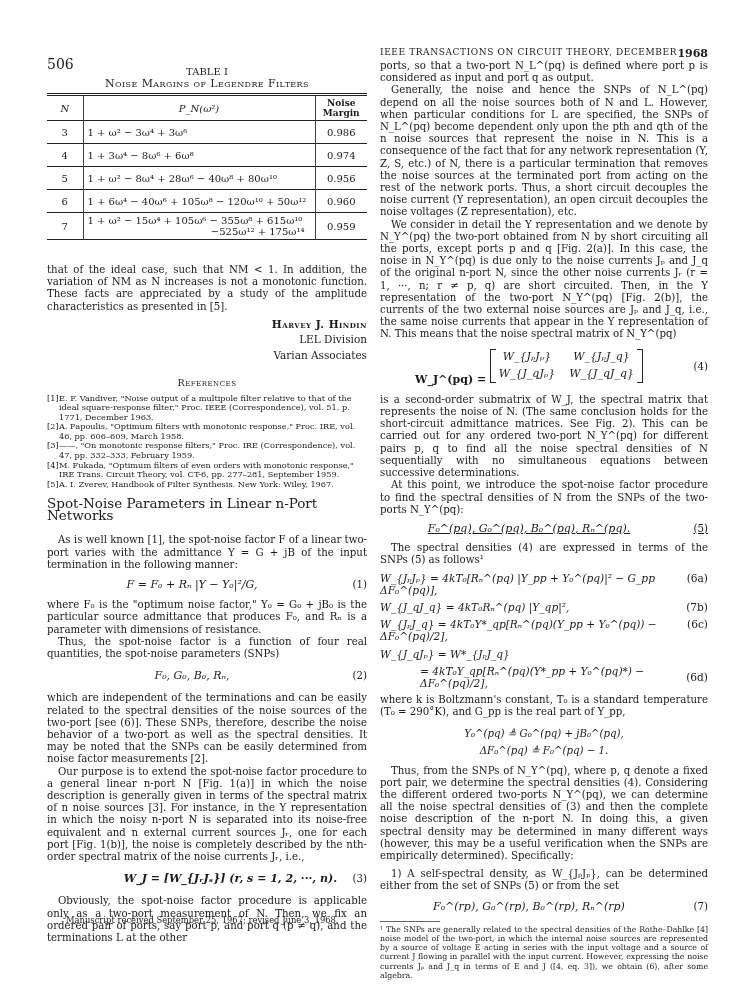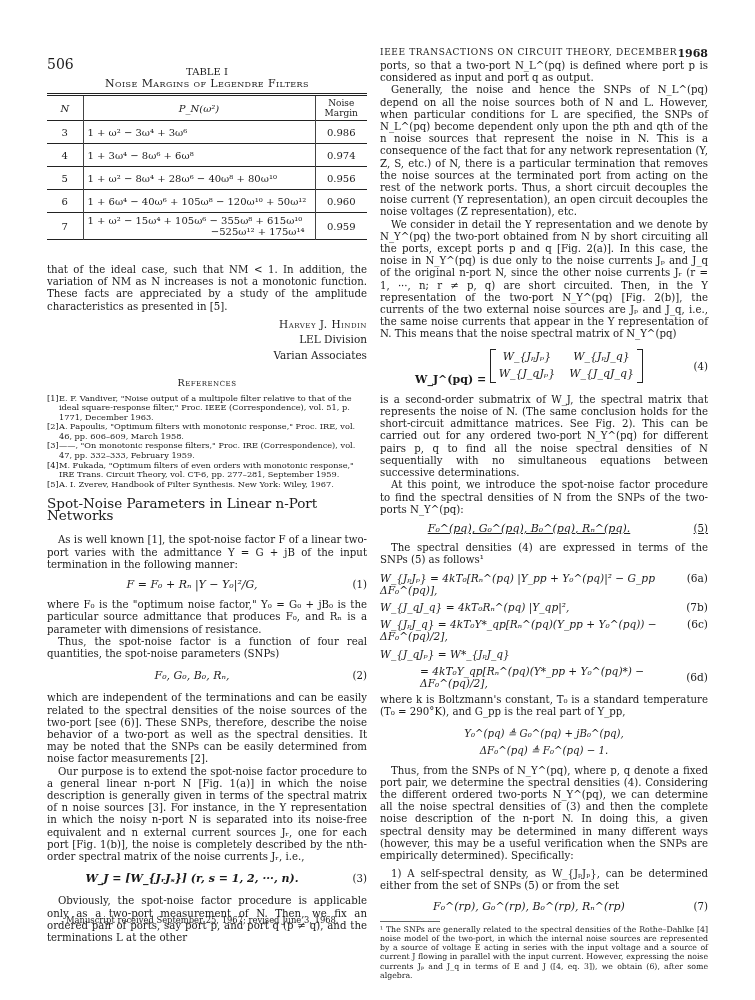--- a/index.html
+++ b/index.html
@@ -17,25 +17,25 @@
   .table-caption { font-variant: small-caps; font-size: 11px; letter-spacing: 0.4px; }
   table.tbl { position: absolute; top: 93px; left: 47px; width: 320px; border-collapse: collapse; font-size: 10px; }
   table.tbl th, table.tbl td { padding: 2px 4px; vertical-align: middle; }
   table.tbl thead tr { border-top: 3px double #222; border-bottom: 1px solid #222; }
   table.tbl tbody tr { border-bottom: 1px solid #222; }
   table.tbl tbody tr:last-child { border-bottom: 1.5px solid #222; }
   table.tbl .cN { width: 36px; text-align: center; border-right: 1px solid #444; }
   table.tbl .cP { text-align: left; border-right: 1px solid #444; }
   table.tbl .cM { width: 52px; text-align: center; }
   table.tbl th { font-weight: normal; font-style: italic; }
-  table.tbl th.cM { font-style: normal; font-size: 9px; line-height: 10px; }
+  table.tbl th.cM { font-style: normal; font-size: 9px; line-height: 10px; font-weight: bold; }
   table.tbl td { height: 23px; }
   .poly2 { display:block; text-align: right; padding-right: 6px; }
   .sig { text-align: right; line-height: 15.5px; font-size: 10.5px; }
-  .sig .name { font-variant: small-caps; letter-spacing: 0.5px; }
+  .sig .name { font-variant: small-caps; letter-spacing: 0.5px; font-weight: bold; }
   .refs-title { text-align: center; font-variant: small-caps; font-size: 9.5px; letter-spacing: 0.5px; margin: 14px 0 4px; }
   .refs { font-size: 8.2px; line-height: 9.6px; }
   .refs li { list-style: none; display: flex; }
   .refs .rn { width: 12px; flex: none; }
   .section-title { font-size: 13.5px; font-weight: normal; font-family: "DejaVu Serif", serif; margin: 0; }
   .eq { display: flex; justify-content: space-between; align-items: center; margin: 8px 0; }
   .eq .body { flex: 1; text-align: center; font-style: italic; font-size: 11px; }
   .eq .num { width: 30px; text-align: right; }
   .eqleft { display:flex; justify-content: space-between; margin: 5px 0; font-style: italic; font-size: 10.6px; }
   .eqleft .num { font-style: normal; width: 34px; text-align: right; }
@@ -139,21 +139,21 @@
   </div>
   <p>where F₀ is the "optimum noise factor," Y₀ = G₀ + jB₀ is the particular source admittance that produces F₀, and Rₙ is a parameter with dimensions of resistance.</p>
   <p class="ind">Thus, the spot-noise factor is a function of four real quantities, the spot-noise parameters (SNPs)</p>
   <div class="eq" style="margin:10px 0;">
     <span class="body">F₀, G₀, B₀, Rₙ,</span>
     <span class="num">(2)</span>
   </div>
   <p>which are independent of the terminations and can be easily related to the spectral densities of the noise sources of the two-port [see (6)]. These SNPs, therefore, describe the noise behavior of a two-port as well as the spectral densities. It may be noted that the SNPs can be easily determined from noise factor measurements [2].</p>
   <p class="ind">Our purpose is to extend the spot-noise factor procedure to a general linear n-port N [Fig. 1(a)] in which the noise description is generally given in terms of the spectral matrix of n noise sources [3]. For instance, in the Y representation in which the noisy n-port N is separated into its noise-free equivalent and n external current sources Jᵣ, one for each port [Fig. 1(b)], the noise is completely described by the nth-order spectral matrix of the noise currents Jᵣ, i.e.,</p>
   <div class="eq" style="margin:10px 0;">
-    <span class="body" style="font-weight:bold;">W_J = [W_{JᵣJₛ}]     (r, s = 1, 2, ···, n).</span>
+    <span class="body" style="font-weight:bold;text-align:right;">W_J = [W_{JᵣJₛ}]     (r, s = 1, 2, ···, n).</span>
     <span class="num">(3)</span>
   </div>
   <p class="ind">Obviously, the spot-noise factor procedure is applicable only as a two-port measurement of N. Then, we fix an ordered pair of ports, say port p, and port q (p ≠ q), and the terminations L at the other</p>
 </div>
 <div class="manuscript">Manuscript received September 25, 1967; revised June 3, 1968.</div>
 
 <div class="col right" style="top:60px;">
   <p>ports, so that a two-port N_L^(pq) is defined where port p is considered as input and port q as output.</p>
   <p class="ind">Generally, the noise and hence the SNPs of N_L^(pq) depend on all the noise sources both of N and L. However, when particular conditions for L are specified, the SNPs of N_L^(pq) become dependent only upon the pth and qth of the n noise sources that represent the noise in N. This is a consequence of the fact that for any network representation (Y, Z, S, etc.) of N, there is a particular termination that removes the noise sources at the terminated port from acting on the rest of the network ports. Thus, a short circuit decouples the noise current (Y representation), an open circuit decouples the noise voltages (Z representation), etc.</p>
   <p class="ind">We consider in detail the Y representation and we denote by N_Y^(pq) the two-port obtained from N by short circuiting all the ports, except ports p and q [Fig. 2(a)]. In this case, the noise in N_Y^(pq) is due only to the noise currents Jₚ and J_q of the original n-port N, since the other noise currents Jᵣ (r = 1, ···, n; r ≠ p, q) are short circuited. Then, in the Y representation of the two-port N_Y^(pq) [Fig. 2(b)], the currents of the two external noise sources are Jₚ and J_q, i.e., the same noise currents that appear in the Y representation of N. This means that the noise spectral matrix of N_Y^(pq)</p>

